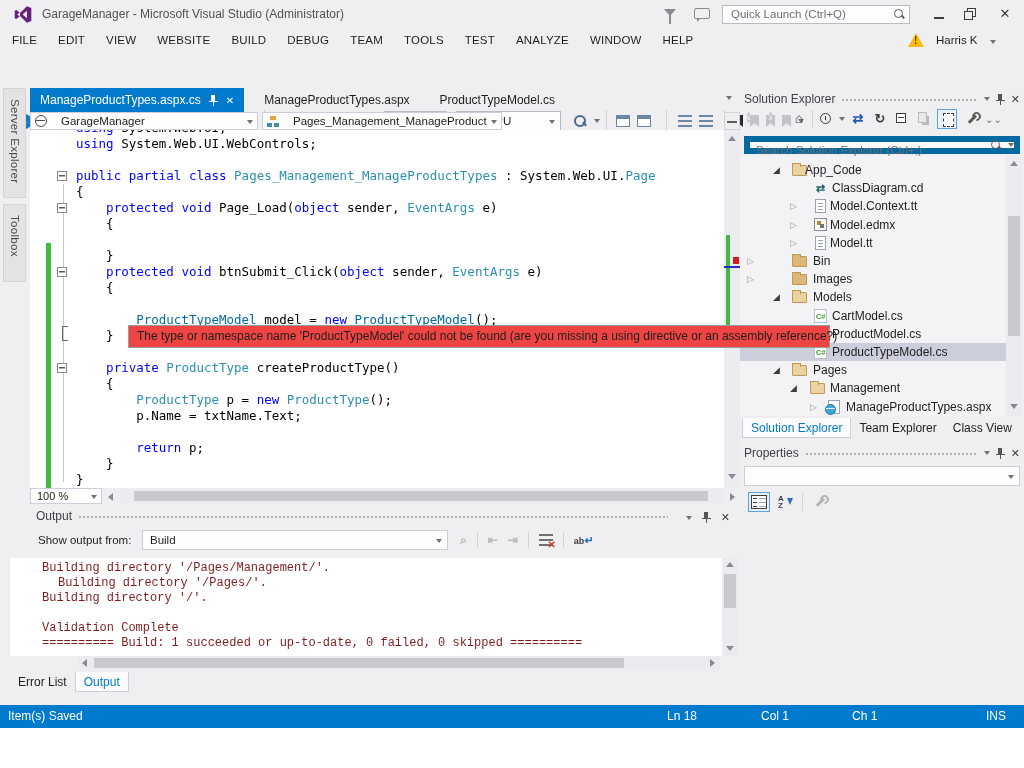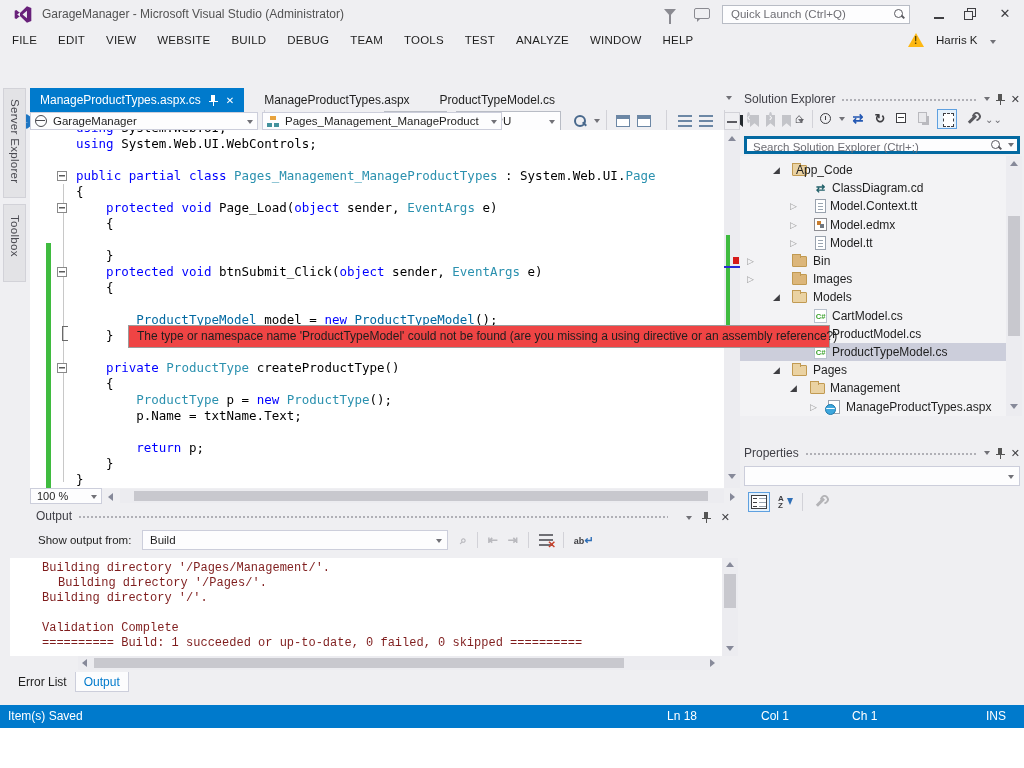--- a/index.html
+++ b/index.html
@@ -66,21 +66,21 @@
   .side-tab{position:absolute;left:3px;width:23px;background:#E3E3E6;border:1px solid #D2D2D8;color:#4B4B52;writing-mode:vertical-rl;font-size:11.5px;padding:10px 4px;letter-spacing:.3px}
   
   #doctabs{left:30px;top:88px;width:710px;height:24px;display:flex;align-items:flex-end}
   .doc-tab{height:24px;display:flex;align-items:center;padding:0 10px;font-size:12px;gap:8px;margin-right:10px}
   .doc-tab.active{background:#007ACC;color:#fff}
   .doc-tab .closex{font-size:10px}
   .pinico{width:9px;height:11px;color:#fff;background:linear-gradient(currentColor,currentColor) 2px 0/4px 6px no-repeat,linear-gradient(currentColor,currentColor) 0 6px/9px 1px no-repeat,linear-gradient(currentColor,currentColor) 4px 7px/1px 4px no-repeat}
   .pinico.dark{color:#555}
   #tabrow-chevron{left:726px;top:96px}
   
-  .navcombo{position:absolute;top:112px;height:18px;background:#FDFDFE;border:1px solid #CCCEDB;font-size:11.5px;line-height:16px;color:#1E1E1E;padding-left:22px;white-space:nowrap;overflow:hidden}
+  .navcombo{position:absolute;top:112px;height:18px;background:#FDFDFE;border:1px solid #CCCEDB;font-size:11.5px;line-height:16px;color:#1E1E1E;padding-left:30px;white-space:nowrap;overflow:hidden}
   .navcombo .cdown{position:absolute;right:4px;top:7px}
   .nav-globe{position:absolute;left:4px;top:2px;width:12px;height:12px;border:1.4px solid #4A4A50;border-radius:50%}
   .nav-globe::after{content:"";position:absolute;left:0;top:4px;width:9px;height:1.4px;background:#4A4A50}
   .nav-class{position:absolute;left:4px;top:3px;width:12px;height:11px}
   .nav-class::before{content:"";position:absolute;left:3px;top:0;width:6px;height:4px;background:#E8A33D}
   .nav-class::after{content:"";position:absolute;left:0;bottom:0;width:5px;height:4px;background:#43929D;box-shadow:7px 0 0 #43929D}
   .nav-method{position:absolute;left:5px;top:3px;width:9px;height:9px;background:#9B59B6;border:1px solid #7D3C98;transform:rotate(45deg)}
   
   #editor{left:30px;top:130px;width:694px;height:358px;background:#fff;overflow:hidden}
   #changebar{position:absolute;left:16px;top:113px;width:5px;height:245px;background:#3FBB3F}
@@ -121,21 +121,21 @@
   .syncico{font-size:13px;font-weight:bold;color:#2458B3;line-height:17px;display:block;text-align:center}
   .refico{font-size:13px;font-weight:bold;color:#3E3E42;line-height:17px;display:block;text-align:center}
   .collico{position:absolute;left:3px;top:3px;width:10px;height:10px;border:1px solid #3E3E42;background:#fff}
   .collico::after{content:"";position:absolute;left:1px;top:3px;width:6px;height:1.4px;background:#3E3E42}
   .copyico{position:absolute;left:3px;top:2px;width:9px;height:11px;border:1px solid #B9B9BE;background:#E9E9EC;box-shadow:3px 3px 0 -1px #B9B9BE}
   .showall{position:absolute;left:0;top:-1px;width:20px;height:20px;border:1px solid #5EA0E0;background:#E5F1FB}
   .showall::after{content:"";position:absolute;left:5px;top:3px;width:9px;height:12px;border:1px dashed #3E3E42;background:#fff}
   .wrenchico{position:absolute;left:3px;top:3px;width:11px;height:11px}
   .wrenchico::before{content:"";position:absolute;left:5px;top:1px;width:2.5px;height:10px;background:#5A5A5F;transform:rotate(45deg)}
   .wrenchico::after{content:"";position:absolute;left:6px;top:-1px;width:5px;height:5px;border:2px solid #5A5A5F;border-radius:50%;border-bottom-color:transparent;transform:rotate(45deg)}
-  #se-search{left:744px;top:136px;width:276px;height:18px;background:#FDFDFE;border:3px solid #0369a1;color:#6D6D74;font-size:11.5px;line-height:16px;padding-left:6px}
+  #se-search{left:744px;top:136px;width:276px;height:18px;background:#FDFDFE;border:6px solid #0369a1;color:#6D6D74;font-size:11.5px;line-height:16px;padding-left:6px}
   
   #tree{left:740px;top:156px;width:266px;height:260px;background:#F3F3F5;overflow:hidden}
   .trow{position:absolute;left:0;width:266px;height:18px;font-size:12px}
   .trow.selected{background:#CCCEDB}
   .trow .lbl{position:absolute;top:2px;white-space:nowrap}
   .exp{position:absolute;top:3px;font-size:9px;line-height:12px}
   .exp-expanded{color:#3E3E42}.exp-collapsed{color:#9B9B9B}
   .ti{position:absolute;top:2px}
   .ti-folder,.ti-folder-open{width:15px;height:11px;margin-top:2px;background:#DCB67A;border:1px solid #C19A52;border-radius:1px;position:absolute}
   .ti-folder::before,.ti-folder-open::before{content:"";position:absolute;top:-3px;left:-1px;width:7px;height:3px;background:inherit;border:1px solid #C19A52;border-bottom:none}
@@ -413,21 +413,21 @@
     <span style="color:#6D6D74;font-size:10px">⌄⌄</span>
   </div>
   <div class="abs" id="se-search">Search Solution Explorer (Ctrl+;)</div>
   <span class="abs mag" style="left:990px;top:139px"></span>
   <span class="abs cdown" style="left:1008px;top:143px"></span>
 
   <div class="abs" id="tree">
       <div class="trow" style="top: 5px;">
         <span class="exp exp-expanded" style="left: 33px;">◢</span>
         <span class="ti ti-folder-open" style="left: 52px;"></span>
-        <span class="lbl" style="left: 56px;">App_Code</span>
+        <span class="lbl" style="left: 65px;">App_Code</span>
       </div>
       <div class="trow" style="top: 23.2px;">
         <span class="ti ti-classdiagram" style="left: 76px;"></span>
         <span class="lbl" style="left: 92px;">ClassDiagram.cd</span>
       </div>
       <div class="trow" style="top: 41.4px;">
         <span class="exp exp-collapsed" style="left: 50px;">▷</span>
         <span class="ti ti-doc" style="left: 75px;"></span>
         <span class="lbl" style="left: 90px;">Model.Context.tt</span>
       </div>
@@ -482,20 +482,21 @@
         <span class="exp exp-collapsed" style="left: 70px;">▷</span>
         <span class="ti ti-aspx" style="left: 88px;"></span>
         <span class="lbl" style="left: 106px;">ManageProductTypes.aspx</span>
       </div>
     </div>
   <div class="abs" id="tree-vscroll">
     <span class="sb-arrow sb-up" style="left:4px;top:5px"></span>
     <div id="tree-thumb"></div>
     <span class="sb-arrow sb-down" style="left:4px;top:248px"></span>
   </div>
+  <div class="abs" style="left:742px;top:418px;width:282px"><span class="ptab active">Solution Explorer</span><span class="ptab">Team Explorer</span><span class="ptab">Class View</span></div>
 
   
   <div class="abs" style="left:744px;top:444px;width:276px;height:18px;display:flex;align-items:center;gap:6px">
     <span class="pane-title">Properties</span>
     <span class="pane-grip" style="flex:1"></span>
     <span class="cdown"></span>
     <span class="pinico dark"></span>
     <span class="xglyph">✕</span>
   </div>
   <div class="abs" id="prop-combo">

